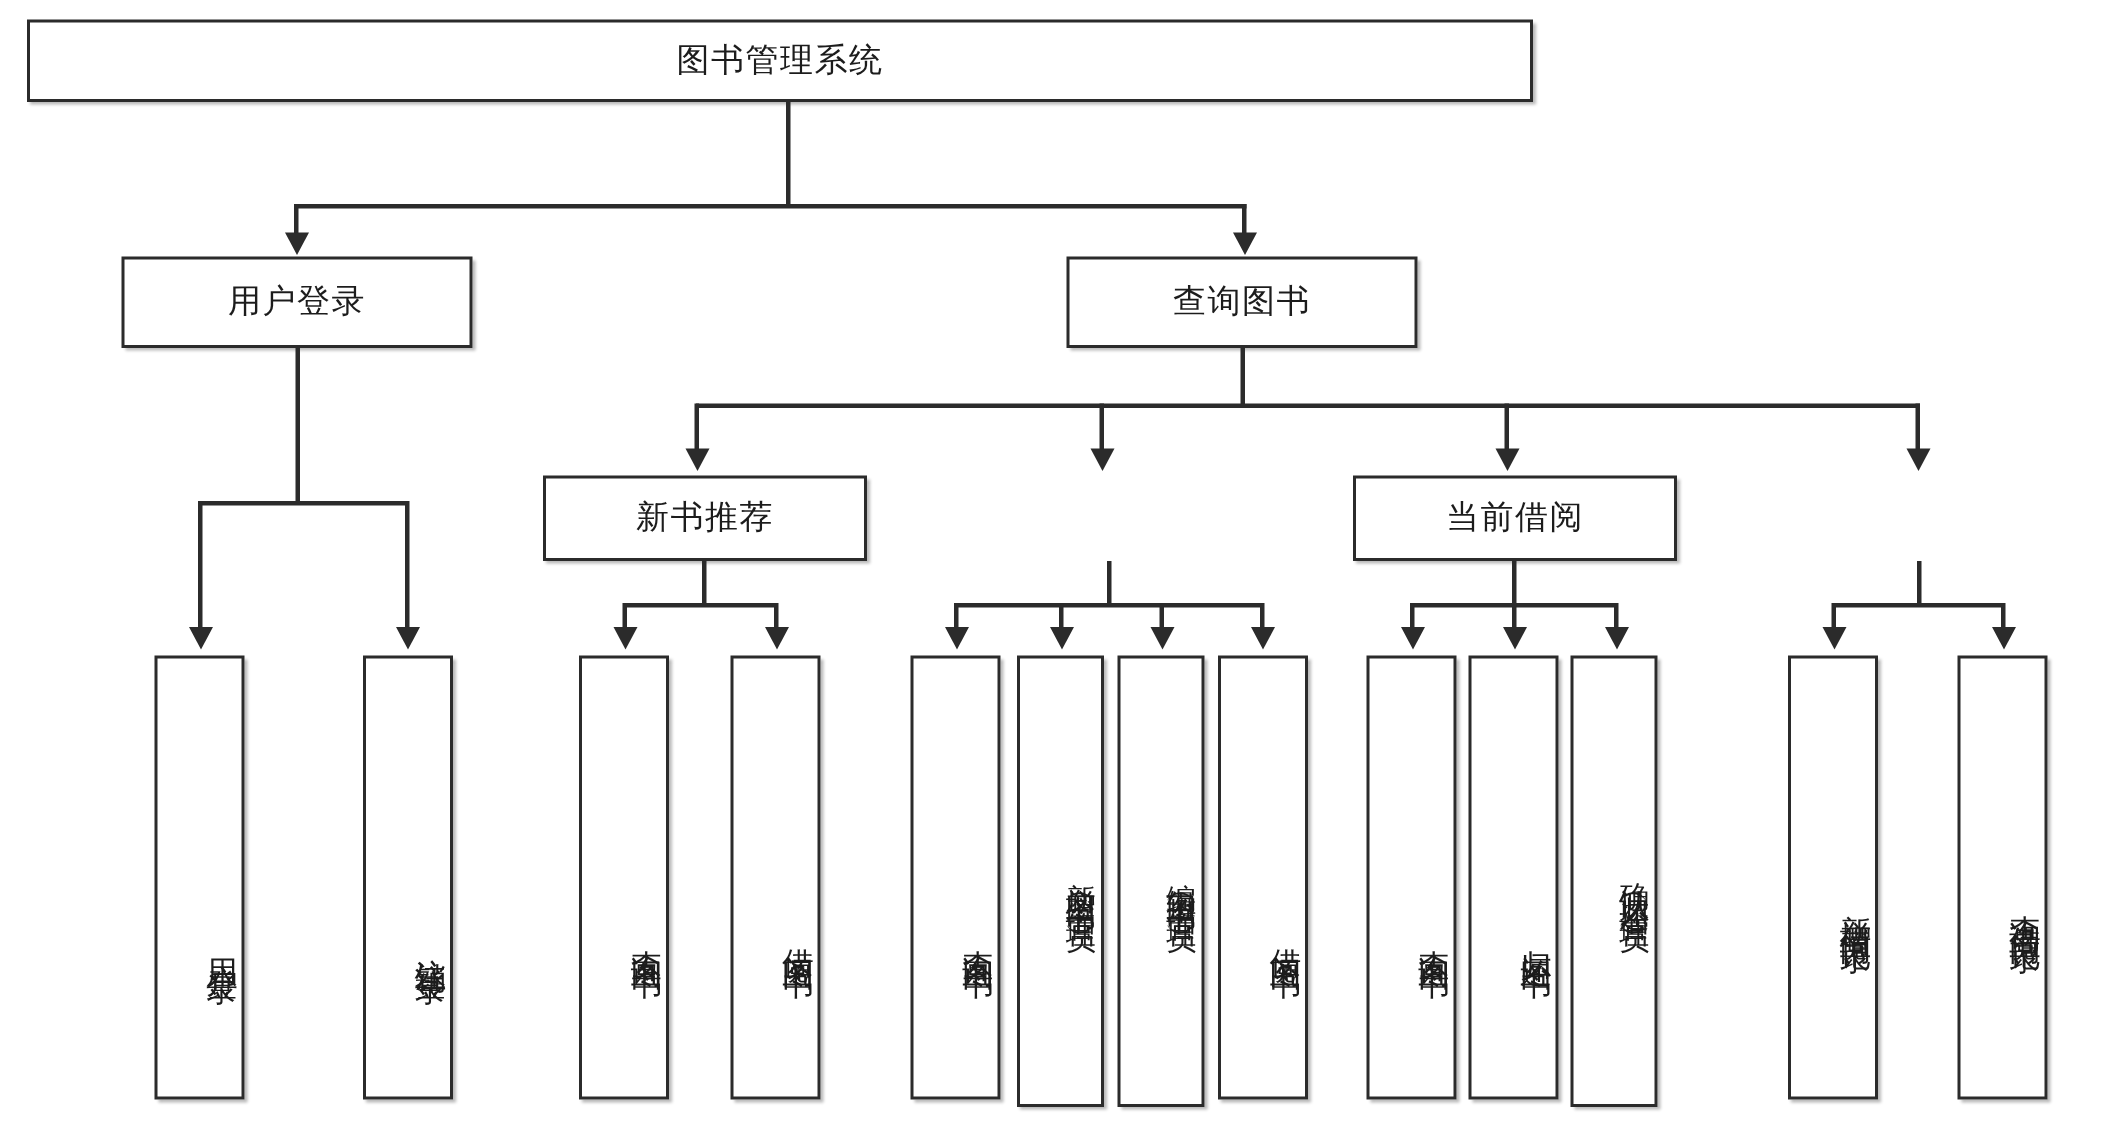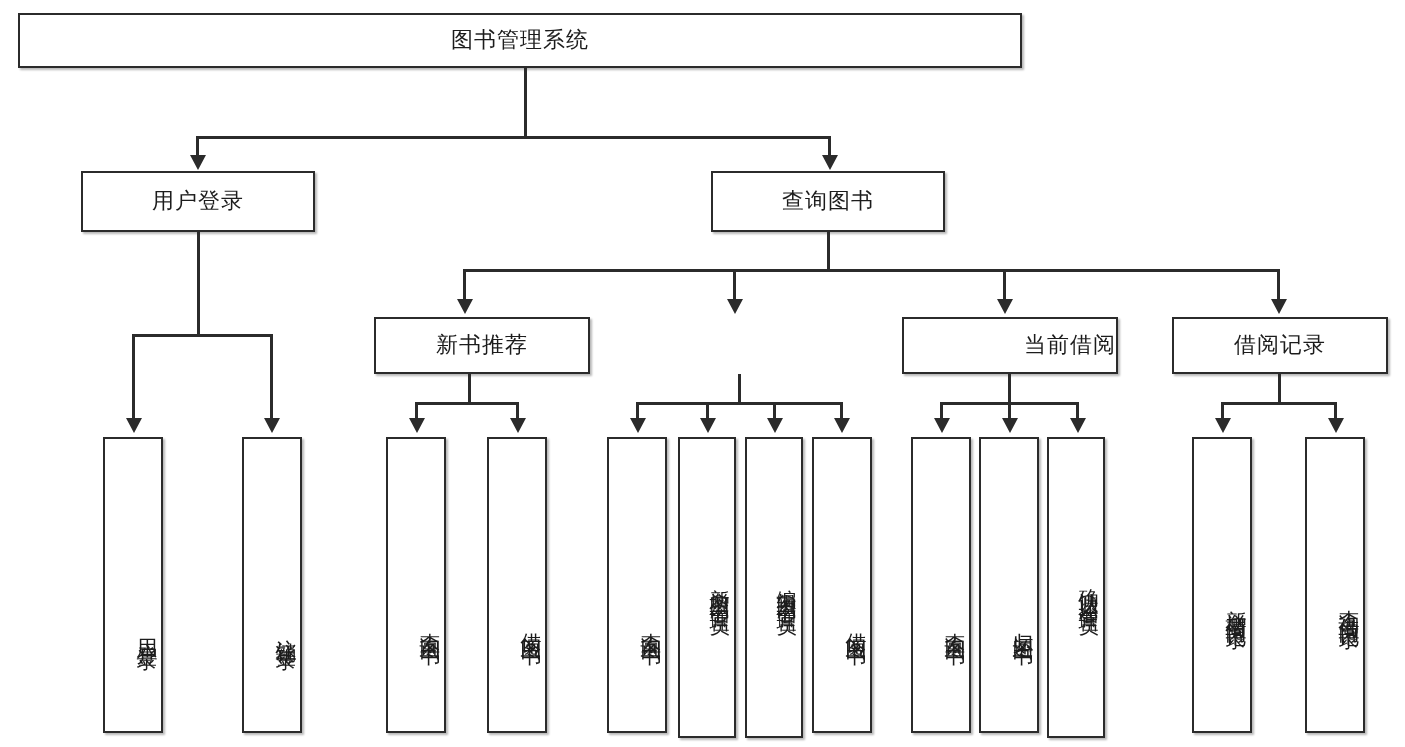--- a/index.html
+++ b/index.html
@@ -116,28 +116,25 @@
   <div class="hline" style="left:464px; top:269px; width:816px;"></div>
   <div class="vline" style="left:463px; top:269px; height:32px;"></div>
   <div class="arrow" style="left:457px; top:299px;"></div>
   <div class="vline" style="left:733px; top:269px; height:32px;"></div>
   <div class="arrow" style="left:727px; top:299px;"></div>
   <div class="vline" style="left:1003px; top:269px; height:32px;"></div>
   <div class="arrow" style="left:997px; top:299px;"></div>
   <div class="vline" style="left:1277px; top:269px; height:32px;"></div>
   <div class="arrow" style="left:1271px; top:299px;"></div>
 
-  <div class="node h" style="left:374px; top:317px; width:216px; height:57px;">
+  <div class="node h" style="left:362px; top:317px; width:216px; height:57px;">
     <span>新书推荐</span>
   </div>
-  <div class="node h" style="left:902px; top:317px; width:216px; height:57px;justify-content:flex-end;">
+  <div class="node h" style="left:902px; top:317px; width:216px; height:57px;">
     <span>当前借阅</span>
-  </div>
-  <div class="node h" style="left:1172px; top:317px; width:216px; height:57px;">
-    <span>借阅记录</span>
   </div>
 
   <div class="vline" style="left:468px; top:374px; height:30px;"></div>
   <div class="hline" style="left:416px; top:402px; width:102px;"></div>
   <div class="vline" style="left:415px; top:402px; height:18px;"></div>
   <div class="arrow" style="left:409px; top:418px;"></div>
   <div class="vline" style="left:516px; top:402px; height:18px;"></div>
   <div class="arrow" style="left:510px; top:418px;"></div>
 
   <div class="vline" style="left:738px; top:374px; height:30px;"></div>

